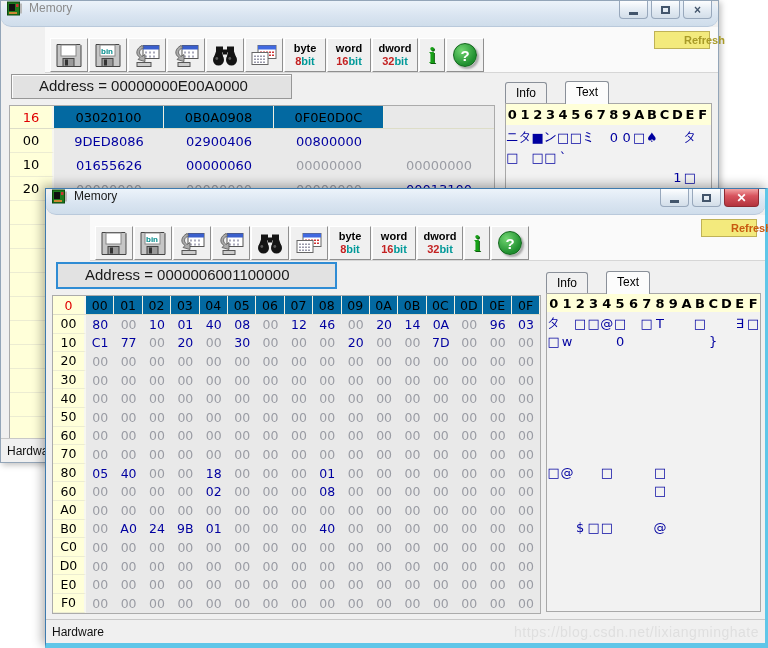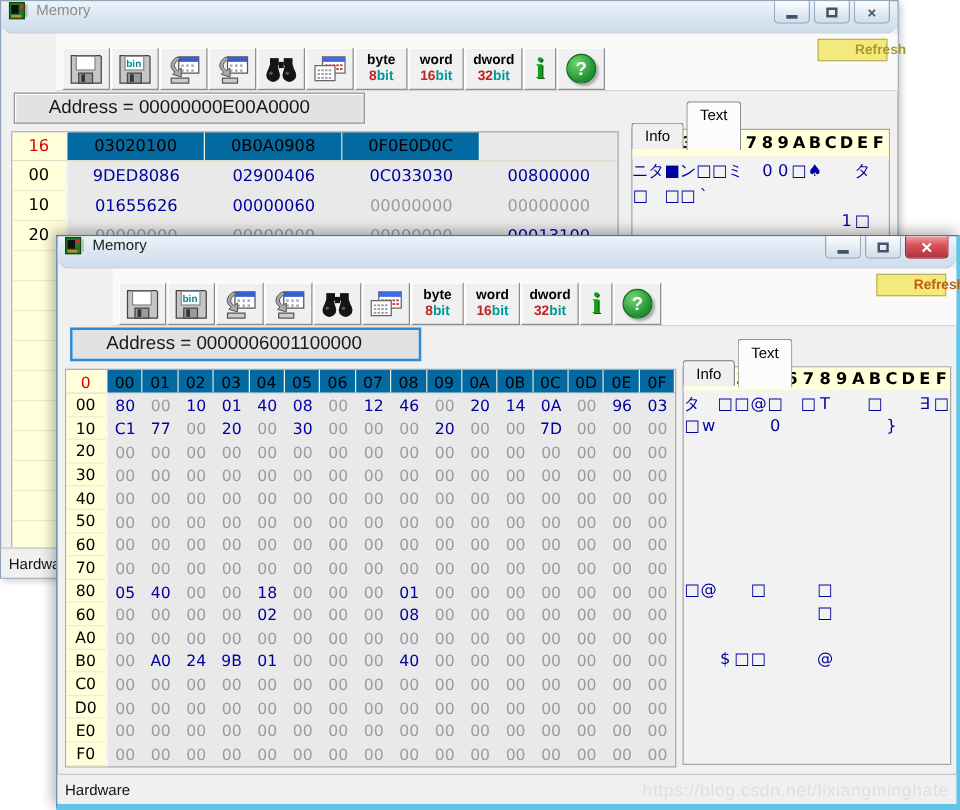--- a/index.html
+++ b/index.html
@@ -80,21 +80,21 @@
   .back  .hg-addr { width:44px; font-size:13px; } .back .hg-cell { width:110px; font-size:13px; }
 
   .front .hexgrid { left:6px; top:106px; }
   .front .hg-row { height:18.6px; } .front .hg-hdr { height:19px; }
   .front .hg-addr { width:33px; font-size:12.5px; } .front .hg-cell { width:28.4px; font-size:12.5px; }
 
   
   .tabs { position:absolute; display:flex; align-items:flex-end; z-index:3; }
   .tab { font-size:12px; color:#000; background:#F0F0F0; border:1px solid #8A9099; border-bottom:none;
          border-radius:3px 3px 0 0; padding:3px 10px; margin-right:2px; cursor:default; }
-  .tab.selected { background:#FCFCFC; padding-bottom:21px; position:relative; top:1px; }
+  .tab.selected { background:#FCFCFC; padding-bottom:5px; position:relative; top:1px;margin-left:16px; }
   .back  .tabs { left:504px; top:79px; }
   .front .tabs { left:500px; top:81px; }
 
   .textpanel { position:absolute; background:#F2F2F2; border:1px solid #A8A8A8; }
   .tp-hdr { display:flex; background:#FFFFD9; border-bottom:2px solid #F2F2F2; }
   .tp-row { display:flex; }
   .tp-cell { display:flex; align-items:center; justify-content:center; overflow:hidden;
              font-family:"DejaVu Sans", sans-serif; color:#0000A0; }
   .tp-hdr .tp-cell { color:#000; font-weight:bold; }
   .back  .textpanel { left:504px; top:102px; width:207px; height:230px; }
@@ -263,21 +263,20 @@
         <div class="hg-row hg-hdr">
           <div class="hg-addr">16</div>
           <div class="hg-cell">03020100</div>
           <div class="hg-cell">0B0A0908</div>
           <div class="hg-cell">0F0E0D0C</div>
         </div>
         <div class="hg-row">
           <div class="hg-addr">00</div>
           <div class="hg-cell">9DED8086</div>
           <div class="hg-cell">02900406</div>
-          <div class="hg-cell">0C033030</div>
           <div class="hg-cell">00800000</div>
         </div>
         <div class="hg-row">
           <div class="hg-addr">10</div>
           <div class="hg-cell">01655626</div>
           <div class="hg-cell">00000060</div>
           <div class="hg-cell zero">00000000</div>
           <div class="hg-cell zero">00000000</div>
         </div>
         <div class="hg-row">

